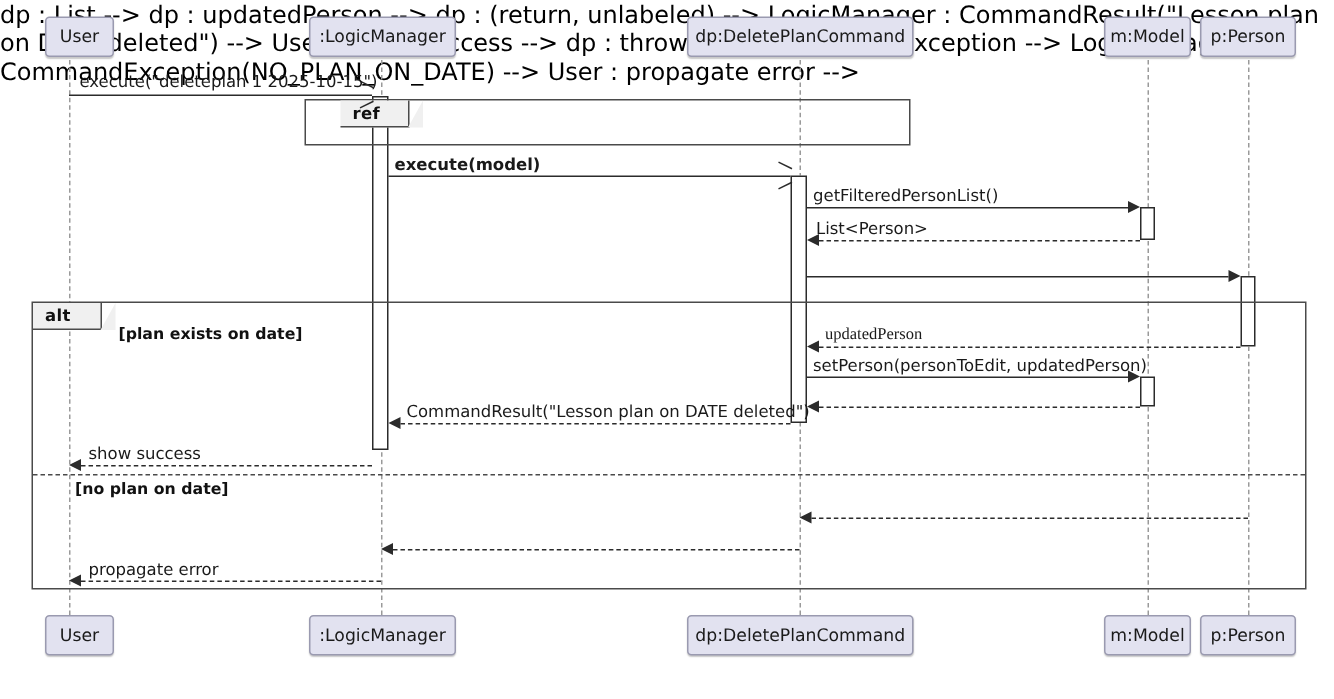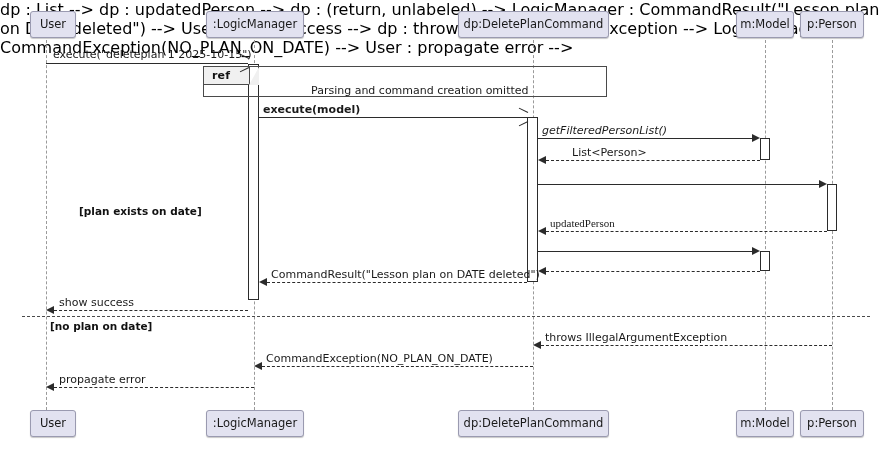--- a/index.html
+++ b/index.html
@@ -184,88 +184,89 @@
 
   
   <div class="activation" style="left:248px; top:64px;  width:11px; height:236px;"></div>
   <div class="activation" style="left:527px; top:117px; width:11px; height:165px;"></div>
   <div class="activation" style="left:760px; top:138px; width:10px; height:22px;"></div>
   <div class="activation" style="left:827px; top:184px; width:10px; height:47px;"></div>
   <div class="activation" style="left:760px; top:251px; width:10px; height:20px;"></div>
 
   
   <div class="frame" style="left:203px; top:66px; width:404px; height:31px;">
-    <div class="frame-label" style="width:46px; height:18px;">ref</div>
-  </div>
-  <div class="frame-body-text" style="left:311px; top:84px;">Parsing and command creation omitted</div>
-
-  
-  <div class="frame-guard" style="left:79px; top:205px;">[plan exists on date]</div>
+    <div class="frame-label" style="width:46px; height:18px;margin-left:23px;">ref</div>
+  </div>
+
+  
+  <div class="frame" style="left:21px; top:201px; width:850px; height:192px;">
+    <div class="frame-label" style="width:46px; height:18px;">alt</div>
+  </div>
+  <div class="frame-guard" style="left:79px; top:217px;">[plan exists on date]</div>
   <div class="frame-divider" style="left:22px; top:316px; width:848px;"></div>
   <div class="frame-guard" style="left:26px; top:320px;padding-left:24px;">[no plan on date]</div>
 
   
 
   
   <div class="msg solid" style="left:46px; top:63px; width:202px;"></div>
   <div class="arrowhead right-open" style="left:239px; top:58px;"></div>
   <div class="msg-label" style="left:53px; top:49px;">execute("deleteplan 1 2025-10-15")</div>
 
   
   <div class="msg solid" style="left:259px; top:117px; width:268px;"></div>
   <div class="arrowhead right-open" style="left:518px; top:112px;"></div>
   <div class="msg-label" style="left:263px; top:104px;font-weight:bold;">execute(model)</div>
 
   
   <div class="msg solid" style="left:538px; top:138px; width:214px;"></div>
   <div class="arrowhead right-filled" style="left:752px; top:134px;"></div>
-  <div class="msg-label" style="left:542px; top:125px;font-style:italic;">getFilteredPersonList()</div>
+  <div class="msg-label" style="left:542px; top:125px;">getFilteredPersonList()</div>
 
    dp : List<person> --&gt;
   <div class="msg dashed" style="left:546px; top:160px; width:214px;"></div>
   <div class="arrowhead left-filled" style="left:538px; top:156px;"></div>
-  <div class="msg-label" style="left:572px; top:147px;">List&lt;Person&gt;</div>
+  <div class="msg-label" style="left:544px; top:147px;">List&lt;Person&gt;</div>
 
   
   <div class="msg solid" style="left:538px; top:184px; width:281px;"></div>
   <div class="arrowhead right-filled" style="left:819px; top:180px;"></div>
 
    dp : updatedPerson --&gt;
   <div class="msg dashed" style="left:546px; top:231px; width:281px;"></div>
   <div class="arrowhead left-filled" style="left:538px; top:227px;"></div>
   <div class="msg-label" style="left:550px; top:218px;font-family:Liberation Serif, serif;">updatedPerson</div>
 
   
   <div class="msg solid" style="left:538px; top:251px; width:214px;"></div>
   <div class="arrowhead right-filled" style="left:752px; top:247px;"></div>
+  <div class="msg-label" style="left:542px; top:238px;">setPerson(personToEdit, updatedPerson)</div>
 
    dp : (return, unlabeled) --&gt;
   <div class="msg dashed" style="left:546px; top:271px; width:214px;"></div>
   <div class="arrowhead left-filled" style="left:538px; top:267px;"></div>
   <div class="msg-label" style="left:550px; top:258px;"></div>
 
    LogicManager : CommandResult("Lesson plan on DATE deleted") --&gt;
   <div class="msg dashed" style="left:267px; top:282px; width:260px;"></div>
   <div class="arrowhead left-filled" style="left:259px; top:278px;"></div>
   <div class="msg-label" style="left:271px; top:269px;">CommandResult("Lesson plan on DATE deleted")</div>
 
    User : show success --&gt;
   <div class="msg dashed" style="left:54px; top:310px; width:194px;"></div>
   <div class="arrowhead left-filled" style="left:46px; top:306px;"></div>
   <div class="msg-label" style="left:59px; top:297px;">show success</div>
 
    dp : throws IllegalArgumentException --&gt;
   <div class="msg dashed" style="left:541px; top:345px; width:291px;"></div>
   <div class="arrowhead left-filled" style="left:533px; top:341px;"></div>
-  <div class="msg-label" style="left:545px; top:332px;">throws IllegalArgumentException</div>
 
    LogicManager : CommandException(NO_PLAN_ON_DATE) --&gt;
   <div class="msg dashed" style="left:262px; top:366px; width:271px;"></div>
   <div class="arrowhead left-filled" style="left:254px; top:362px;"></div>
-  <div class="msg-label" style="left:266px; top:353px;">CommandException(NO_PLAN_ON_DATE)</div>
 
    User : propagate error --&gt;
   <div class="msg dashed" style="left:54px; top:387px; width:200px;"></div>
   <div class="arrowhead left-filled" style="left:46px; top:383px;"></div>
   <div class="msg-label" style="left:59px; top:374px;text-align:right;">propagate error</div>
 
   
   <div class="participant" style="left:30px;  top:410px; width:46px;  height:27px;">
     <span>User</span>
   </div>

